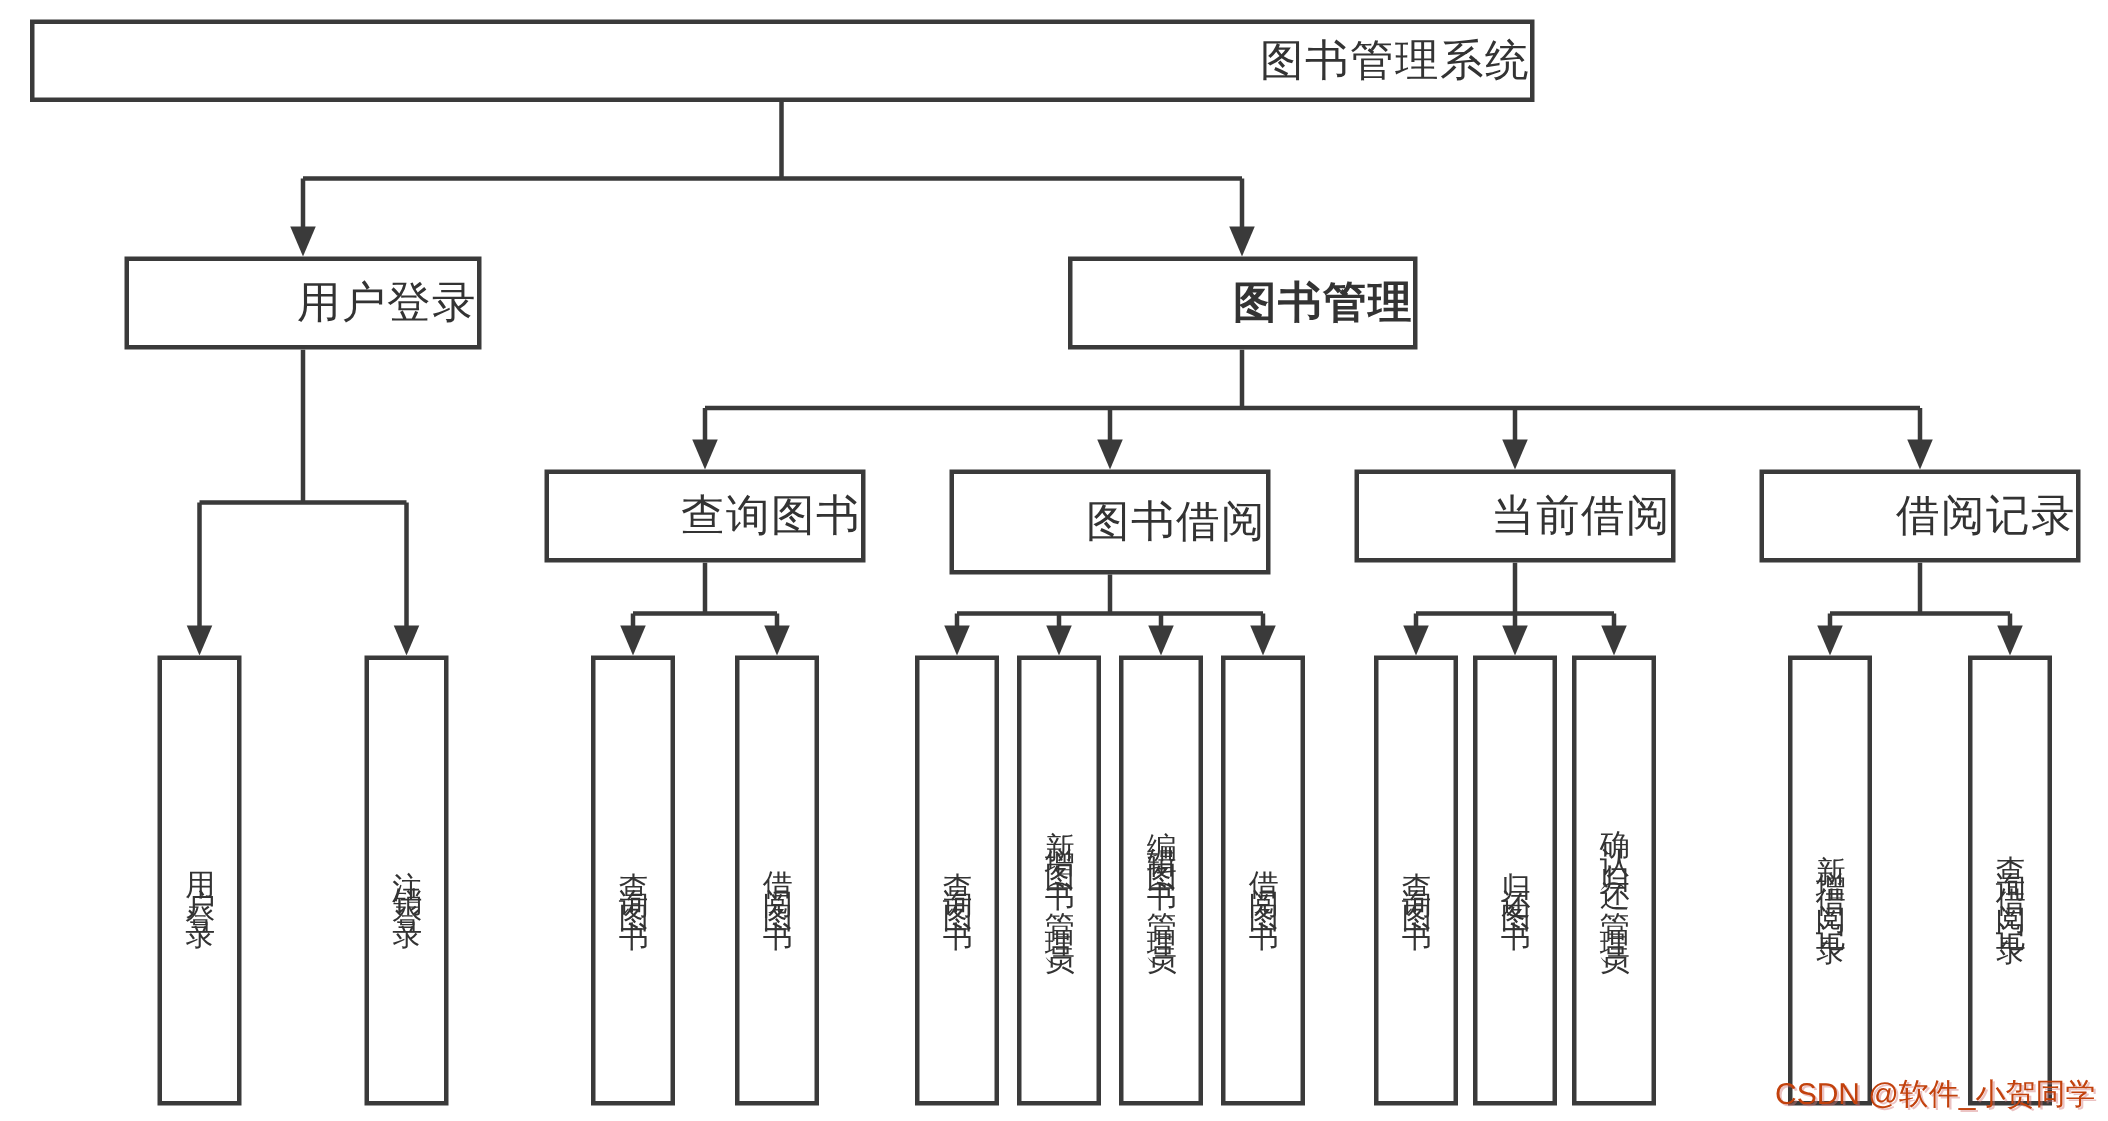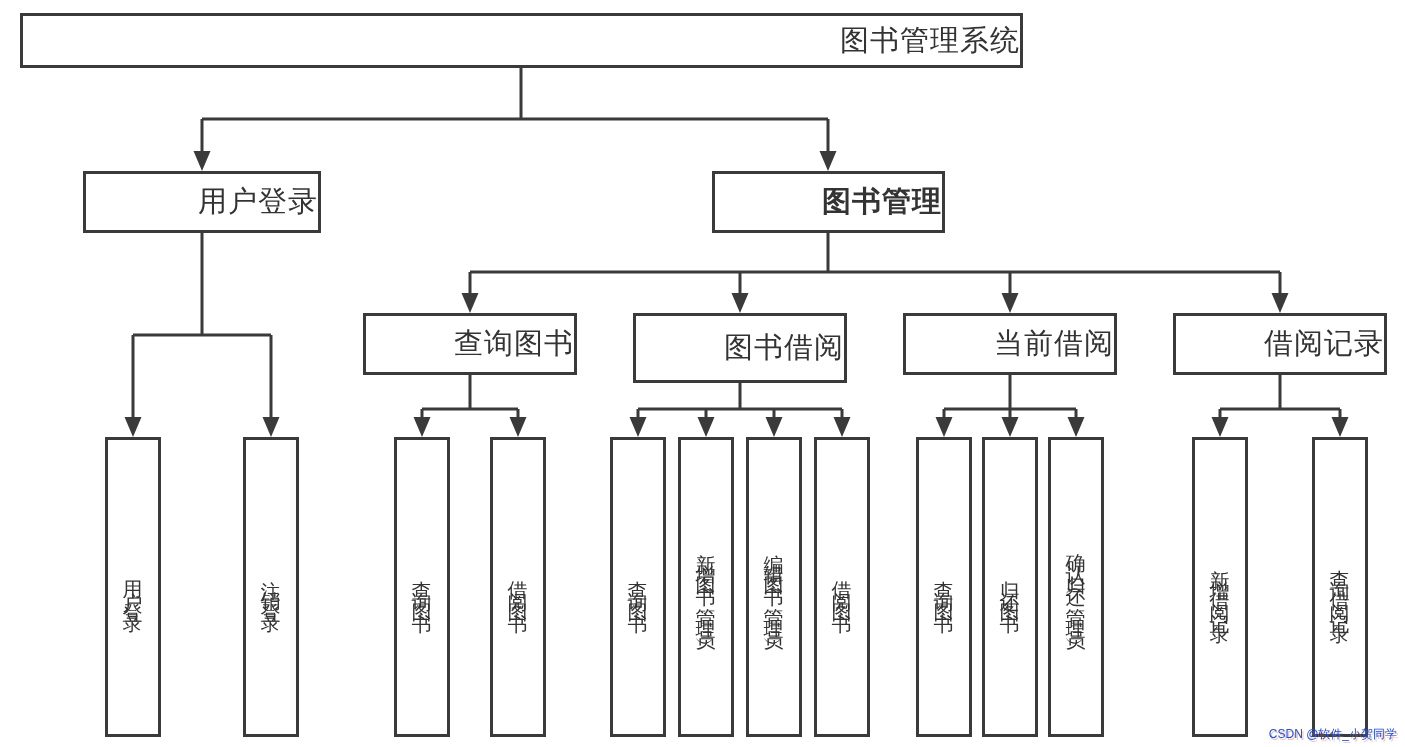--- a/index.html
+++ b/index.html
@@ -50,22 +50,22 @@
     left: 0; top: 0;
     width: 1405px;
     height: 747px;
     z-index: 1;
     pointer-events: none;
   }
   .wm {
     position: absolute;
     right: 8px;
     bottom: 4px;
-    font-size: 12px;
-    color: #1d4ed8;
+    font-size: 20px;
+    color: #c2410c;
     text-shadow: 1.5px 1.5px 0 rgba(210,120,120,0.45);
     z-index: 3;
     white-space: nowrap;
   }
 </style>
 </head>
 <body>
 
 <div id="canvas">
 

